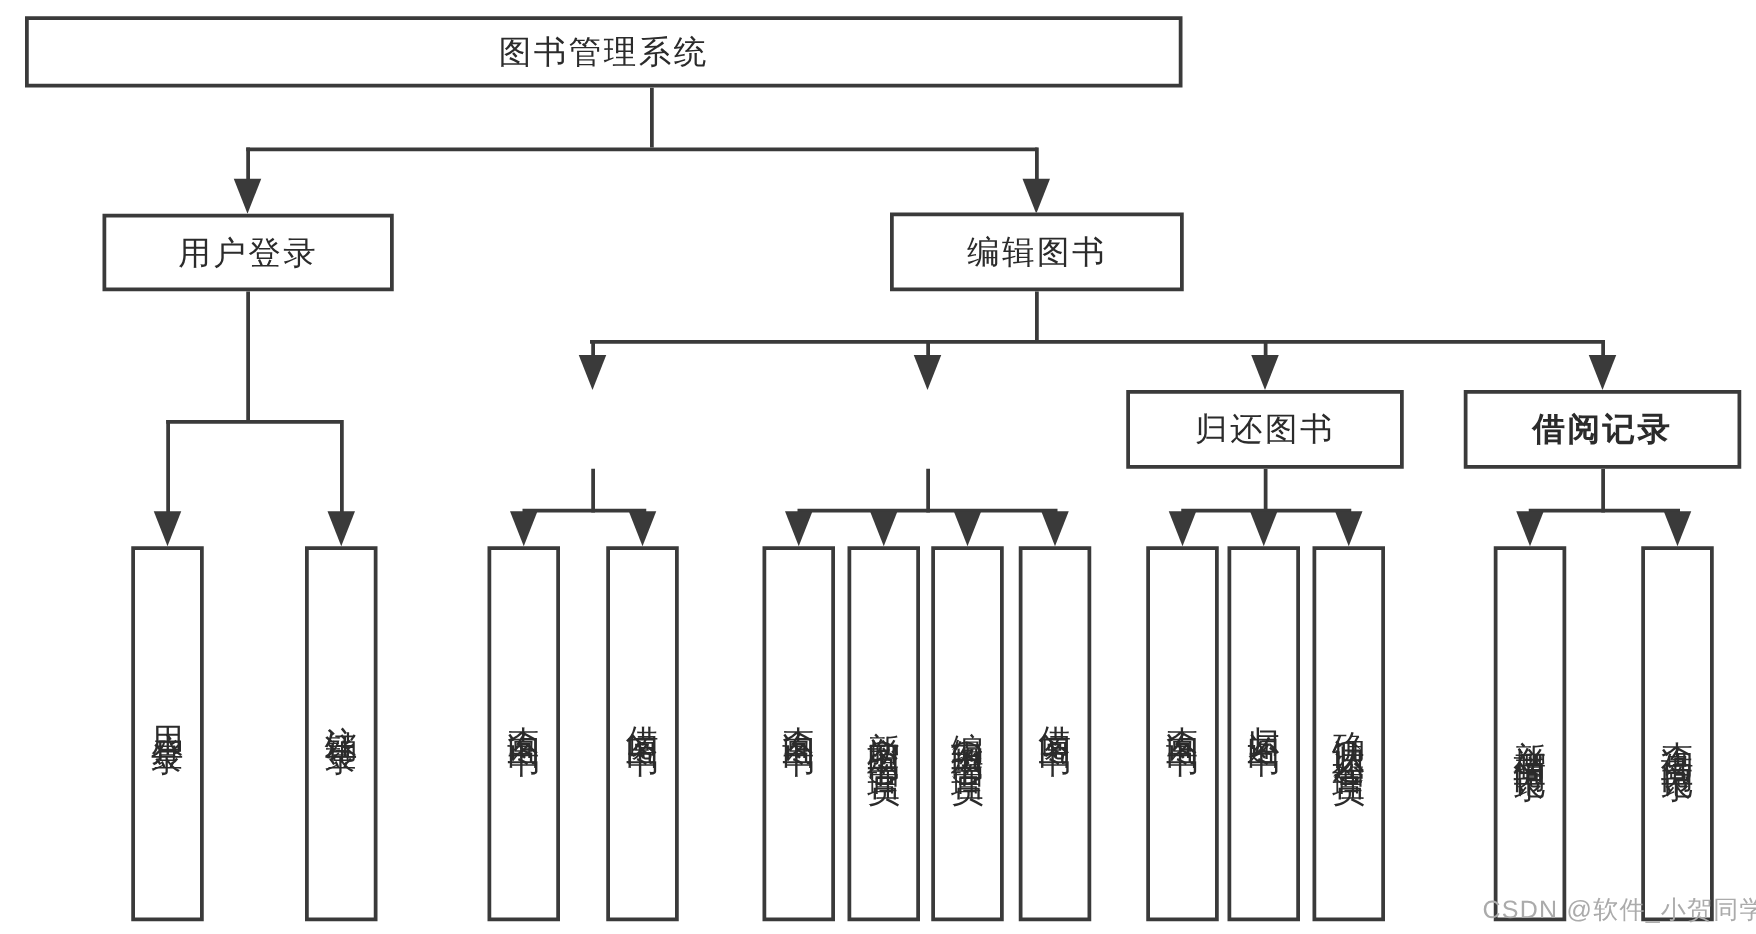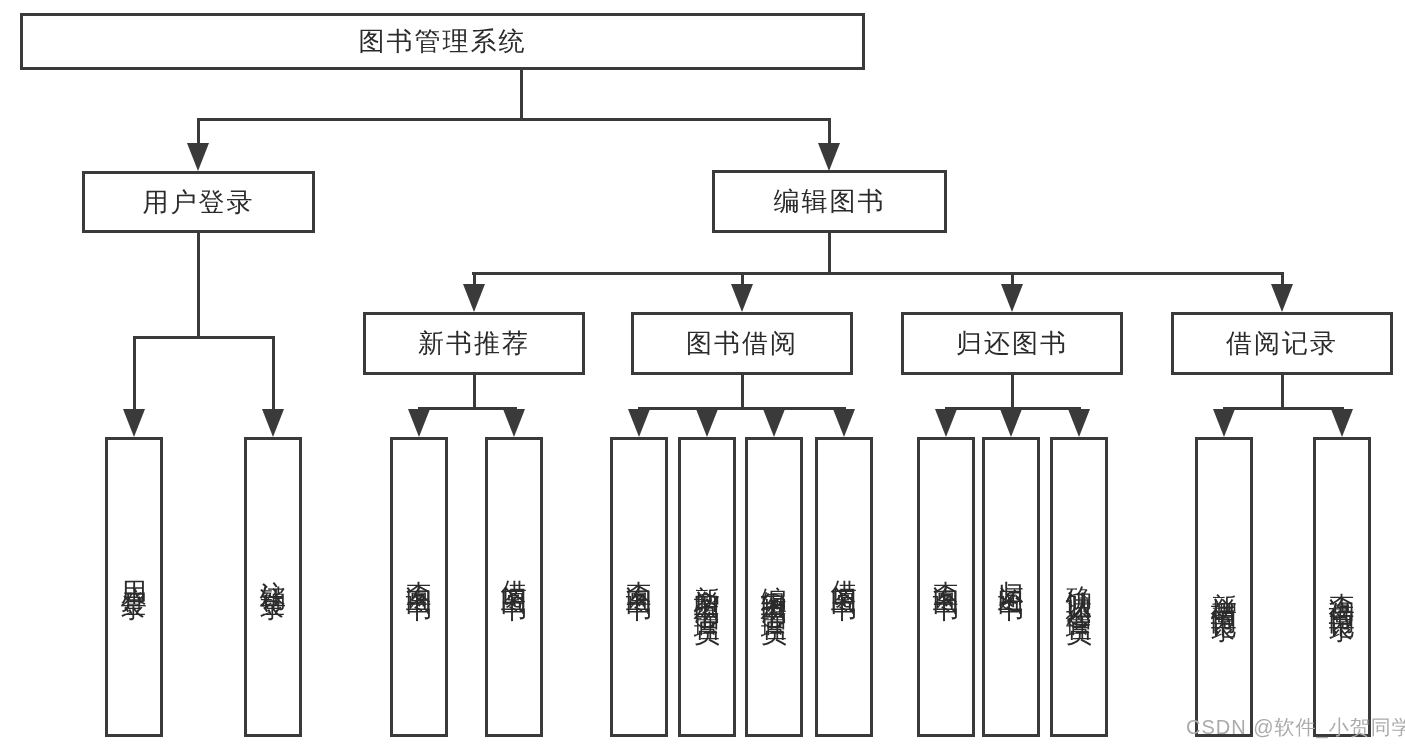--- a/index.html
+++ b/index.html
@@ -28,21 +28,21 @@
   .wm{
     position:absolute;left:1186px;top:714px;z-index:9;white-space:nowrap;
     color:#ababab;font-size:20px;letter-spacing:1px;
   }
 </style>
 </head>
 <body>
 
 <div class="canvas">
 
-  <div class="node" style="left:20px;top:13px;width:845px;height:57px;">图书管理系统</div>
+  <div class="node" style="left:20px;top:13px;width:926px;height:57px;">图书管理系统</div>
 
   <div class="vl" style="left:520px;top:70px;height:48px;"></div>
   <div class="hl" style="left:197px;top:118px;width:633px;"></div>
   <div class="vl" style="left:197px;top:118px;height:26px;"></div>
   <div class="ar" style="left:187px;top:143px;"></div>
   <div class="vl" style="left:828px;top:118px;height:26px;"></div>
   <div class="ar" style="left:818px;top:143px;"></div>
 
   <div class="node" style="left:82px;top:171px;width:233px;height:62px;">用户登录</div>
   <div class="node" style="left:712px;top:170px;width:235px;height:63px;">编辑图书</div>
@@ -58,24 +58,22 @@
   <div class="hl" style="left:472px;top:272px;width:812px;"></div>
   <div class="vl" style="left:473px;top:272px;height:14px;"></div>
   <div class="ar" style="left:463px;top:284px;"></div>
   <div class="vl" style="left:741px;top:272px;height:14px;"></div>
   <div class="ar" style="left:731px;top:284px;"></div>
   <div class="vl" style="left:1011px;top:272px;height:14px;"></div>
   <div class="ar" style="left:1001px;top:284px;"></div>
   <div class="vl" style="left:1281px;top:272px;height:14px;"></div>
   <div class="ar" style="left:1271px;top:284px;"></div>
 
-  <div class="node" style="left:363px;top:312px;width:222px;height:63px;">新书推荐</div>
-  <div class="node" style="left:631px;top:312px;width:222px;height:63px;">图书借阅</div>
   <div class="node" style="left:901px;top:312px;width:222px;height:63px;">归还图书</div>
-  <div class="node" style="left:1171px;top:312px;width:222px;height:63px;">借阅记录</div>
+  <div class="node" style="left:1171px;top:312px;width:222px;height:63px;font-weight:bold;">借阅记录</div>
 
   <div class="vl" style="left:473px;top:375px;height:35px;"></div>
   <div class="hl" style="left:418px;top:407px;width:99px;"></div>
   <div class="ar" style="left:408px;top:409px;"></div>
   <div class="ar" style="left:503px;top:409px;"></div>
 
   <div class="vl" style="left:741px;top:375px;height:35px;"></div>
   <div class="hl" style="left:638px;top:407px;width:208px;"></div>
   <div class="ar" style="left:628px;top:409px;"></div>
   <div class="ar" style="left:696px;top:409px;"></div>

